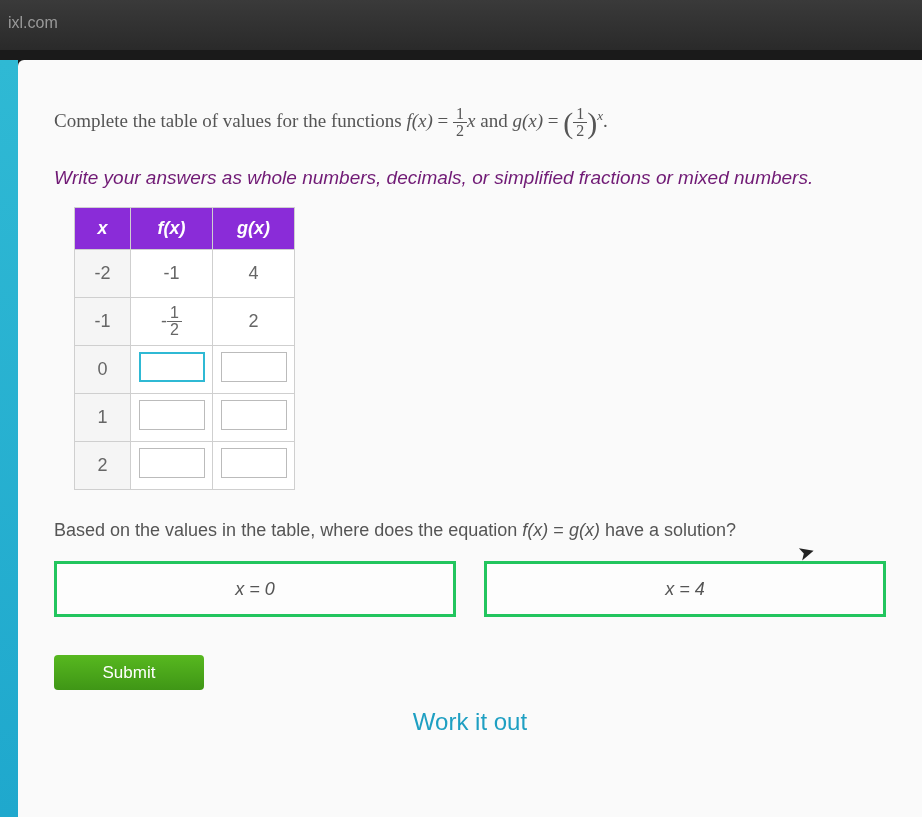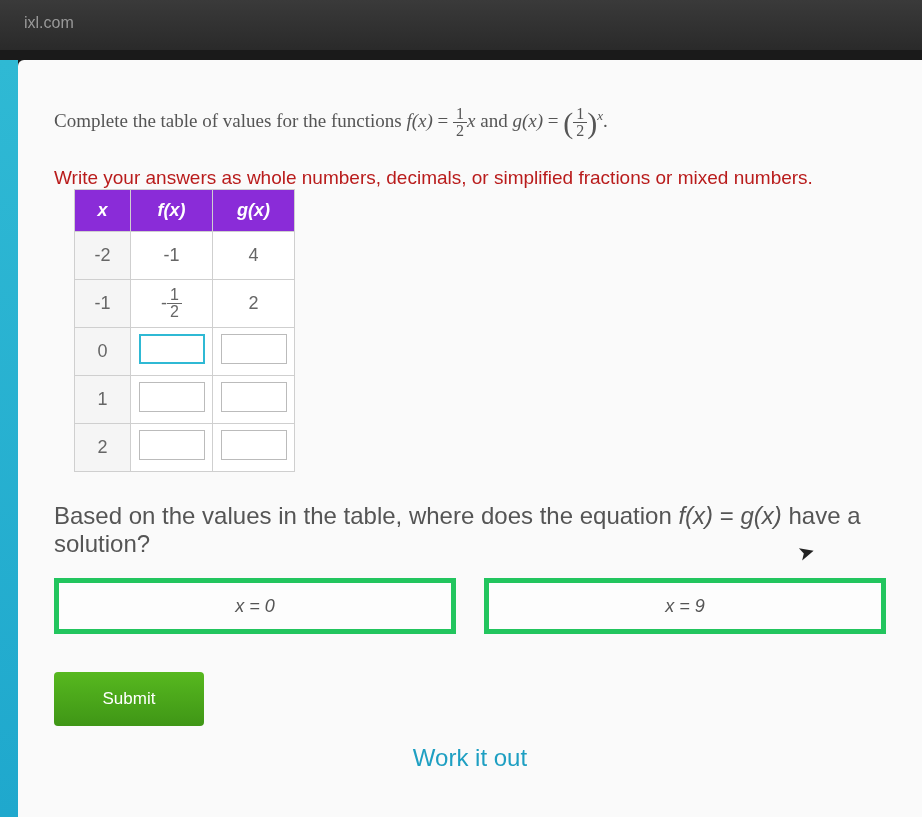--- a/index.html
+++ b/index.html
@@ -9,21 +9,21 @@
     font-family: Arial, Helvetica, sans-serif;
     background: #1a1a1a;
     overflow: hidden;
     position: relative;
   }
   .topbar {
     height: 50px;
     background: linear-gradient(to bottom, #3a3a3a, #2a2a2a);
     color: #999;
     font-size: 16px;
-    padding: 14px 24px;
+    padding: 14px 8px;
   }
   .page-wrap {
     position: absolute;
     top: 60px;
     left: 18px;
     right: 0;
     bottom: 0;
     background: #fafafa;
     padding: 40px 36px 20px 36px;
     border-top-left-radius: 6px;
@@ -37,22 +37,24 @@
     background: linear-gradient(to bottom, #2fb9d4, #1fa8cd);
   }
   .prompt {
     color: #555;
     font-size: 19px;
     line-height: 1.5;
     margin-bottom: 22px;
     font-family: Liberation Serif, serif;
   }
   .instruction {
-    color: #b91c1c;
+    color: #701a75;
+    font-style: italic;
     font-size: 19px;
+    margin-bottom: 18px;
   }
   
   .vt {
     border-collapse: collapse;
     margin-left: 20px;
     margin-bottom: 30px;
   }
   .vt th, .vt td {
     border: 1px solid #cfcfcf;
     text-align: center;
@@ -88,47 +90,47 @@
   }
   .frac .n { display:block; border-bottom:1px solid currentColor; padding:0 3px; }
   .frac .d { display:block; padding:0 3px; }
   .neg { vertical-align: middle; }
   
   .math { font-style: italic; color:#555; }
   .big-paren { font-size: 30px; vertical-align: middle; font-style: normal;}
   .sup { vertical-align: super; font-size: 13px; font-style: italic;}
   .q2 {
     color:#555;
-    font-size: 24px;
+    font-size: 18px;
     margin-bottom: 20px;
   }
   .choices {
     display: grid;
     grid-template-columns: 1fr 1fr;
     gap: 16px 28px;
     margin-bottom: 38px;
   }
   .choice {
-    border: 5px solid #22c55e;
+    border: 3px solid #22c55e;
     background: #fdfdfd;
     height: 56px;
     display: flex;
     align-items: center;
     justify-content: center;
     font-size: 18px;
     color: #666;
     cursor: pointer;
   }
   .submit {
     background: #4aa51a;
     background: linear-gradient(to bottom,#57b81f,#3f9616);
     color: #fff;
     border: none;
     width: 150px;
-    height: 54px;
+    height: 35px;
     font-size: 17px;
     border-radius: 4px;
     cursor: pointer;
   }
   .workout {
     color: #1e9fc2;
     font-size: 24px;
     text-align:center;
     margin-top: 18px;
     cursor:pointer;
@@ -214,21 +216,21 @@
     <span> = </span>
     <span class="math">g(x)</span>
     <span> have a solution?</span>
   </p>
 
   <div class="choices">
     <div class="choice">
         <span class="math">x = 0</span>
       </div>
     <div class="choice">
-        <span class="math">x = 9</span>
+        <span class="math">x = 4</span>
       </div>
   </div>
 
   <button class="submit">Submit</button>
 
   <div class="workout">Work it out</div>
 
   <div class="cursor-arrow">➤</div>
 </div>
 

